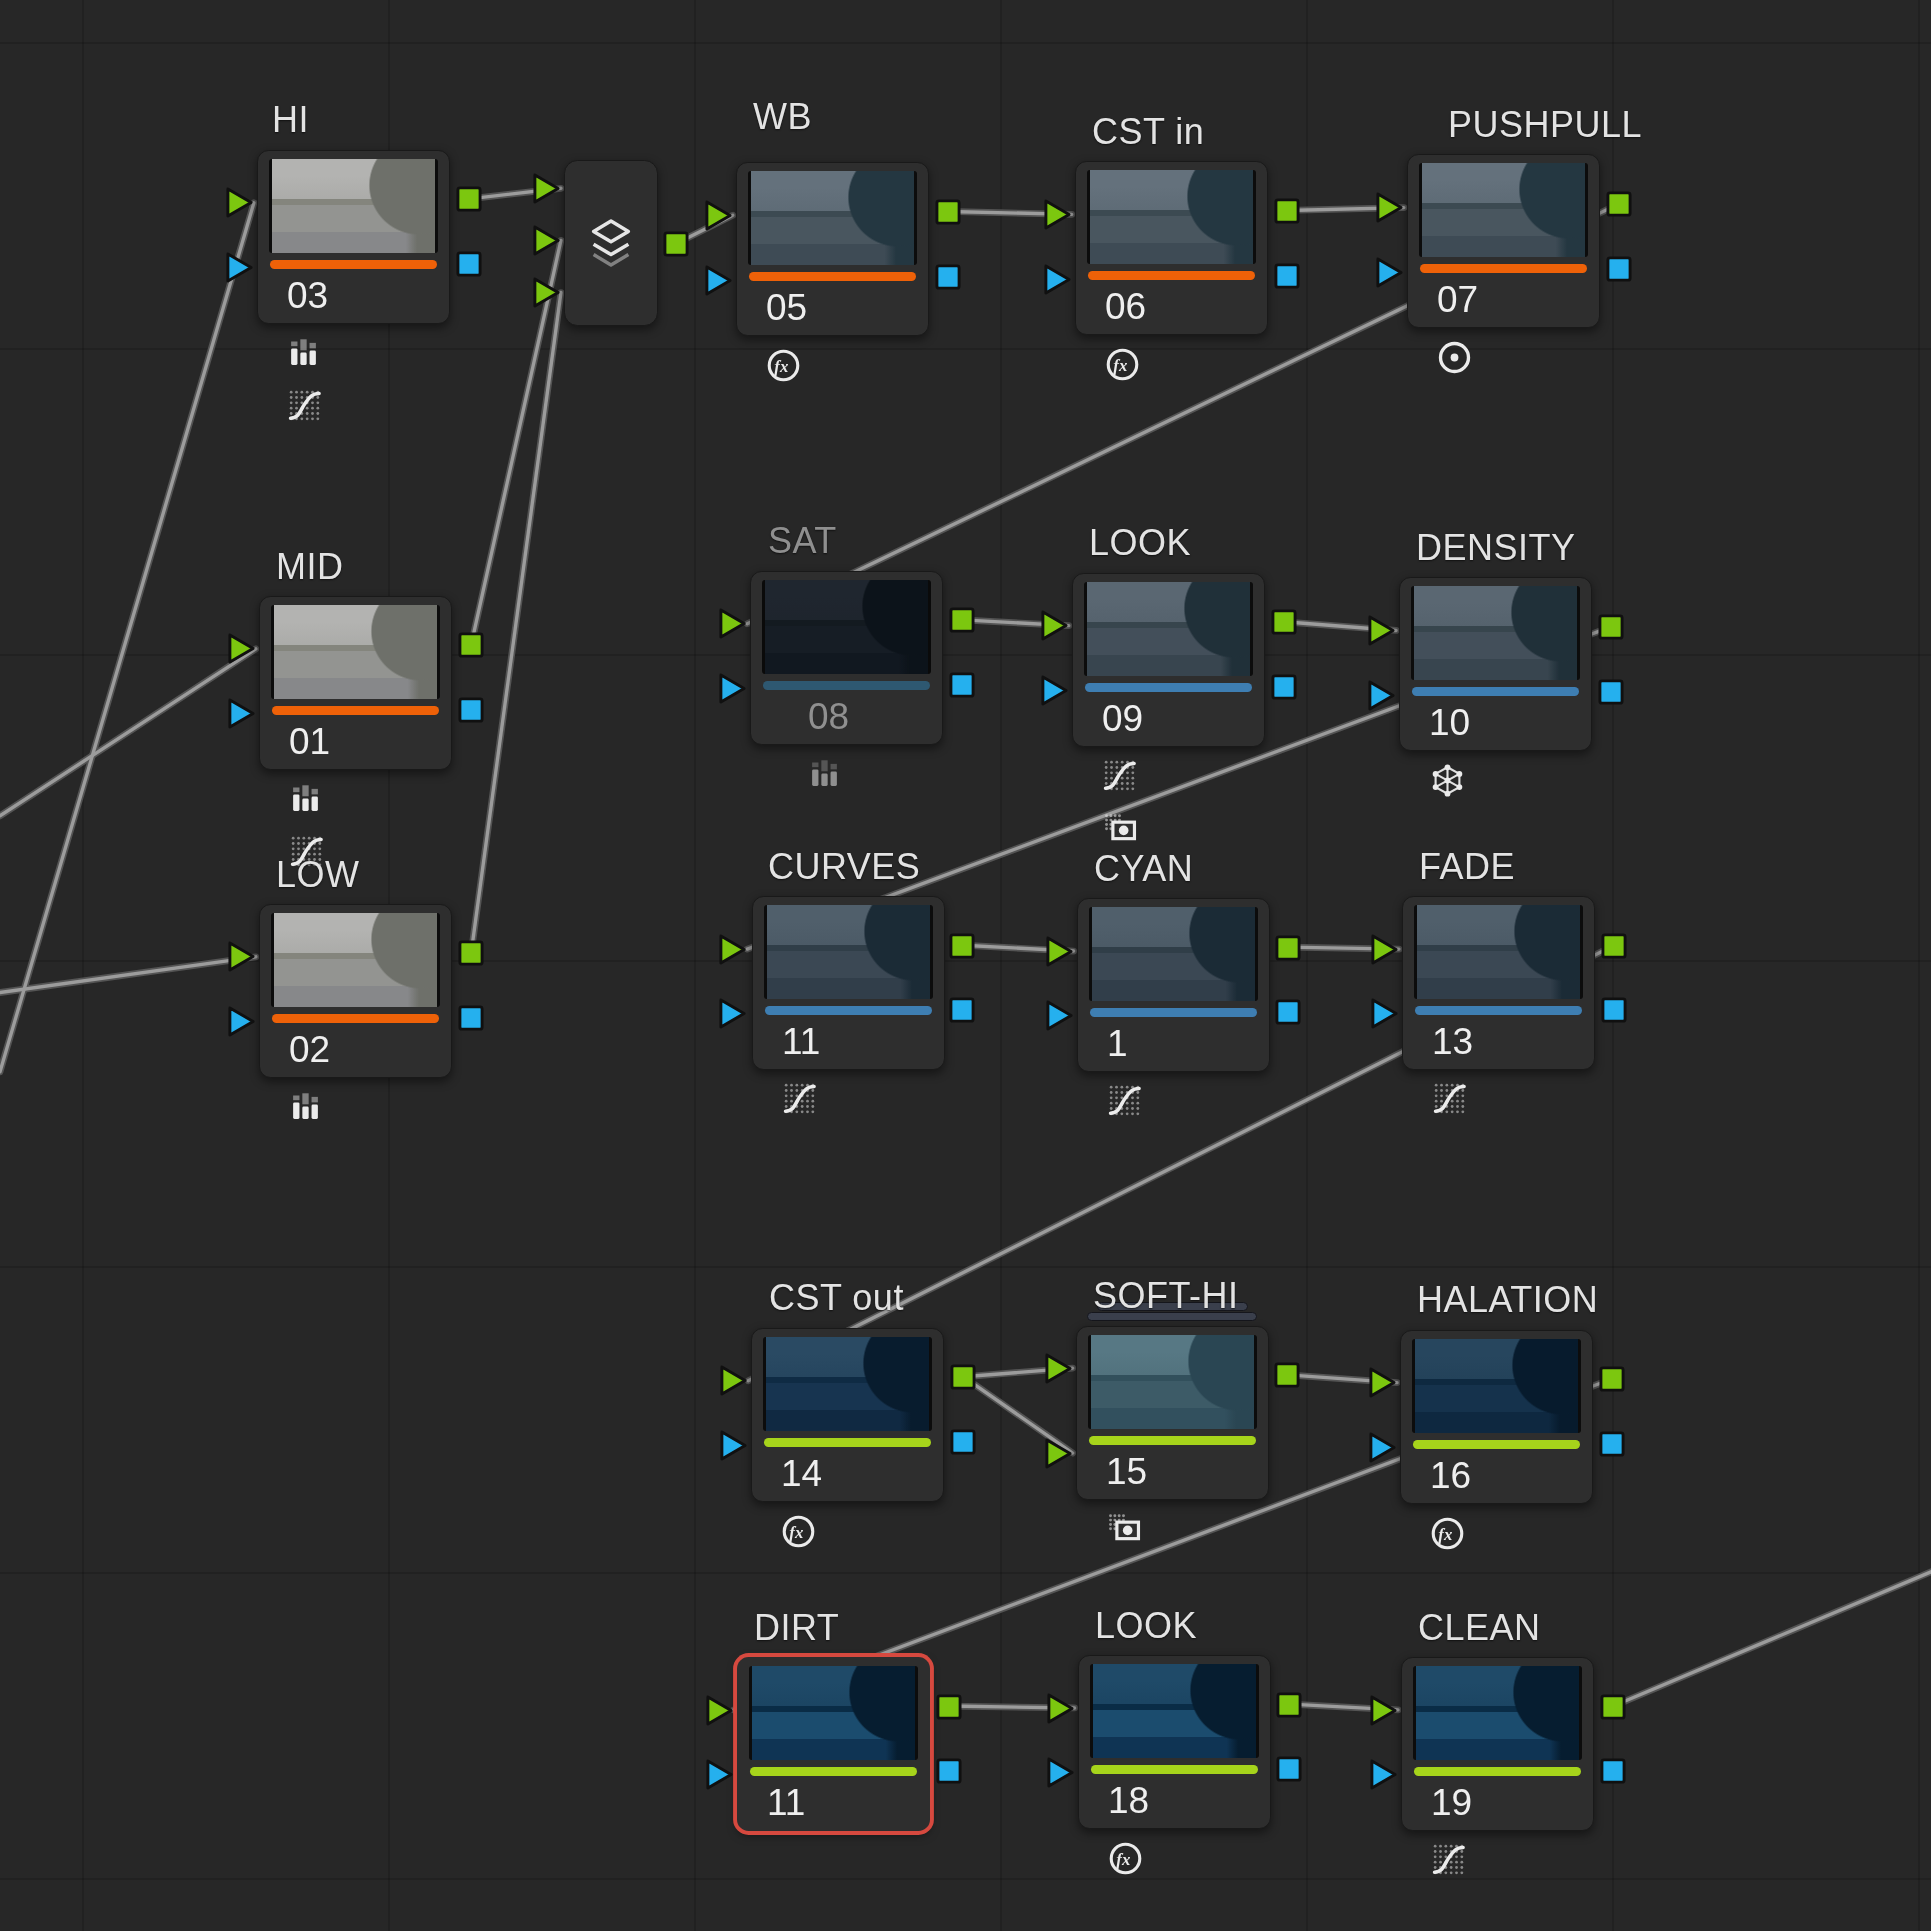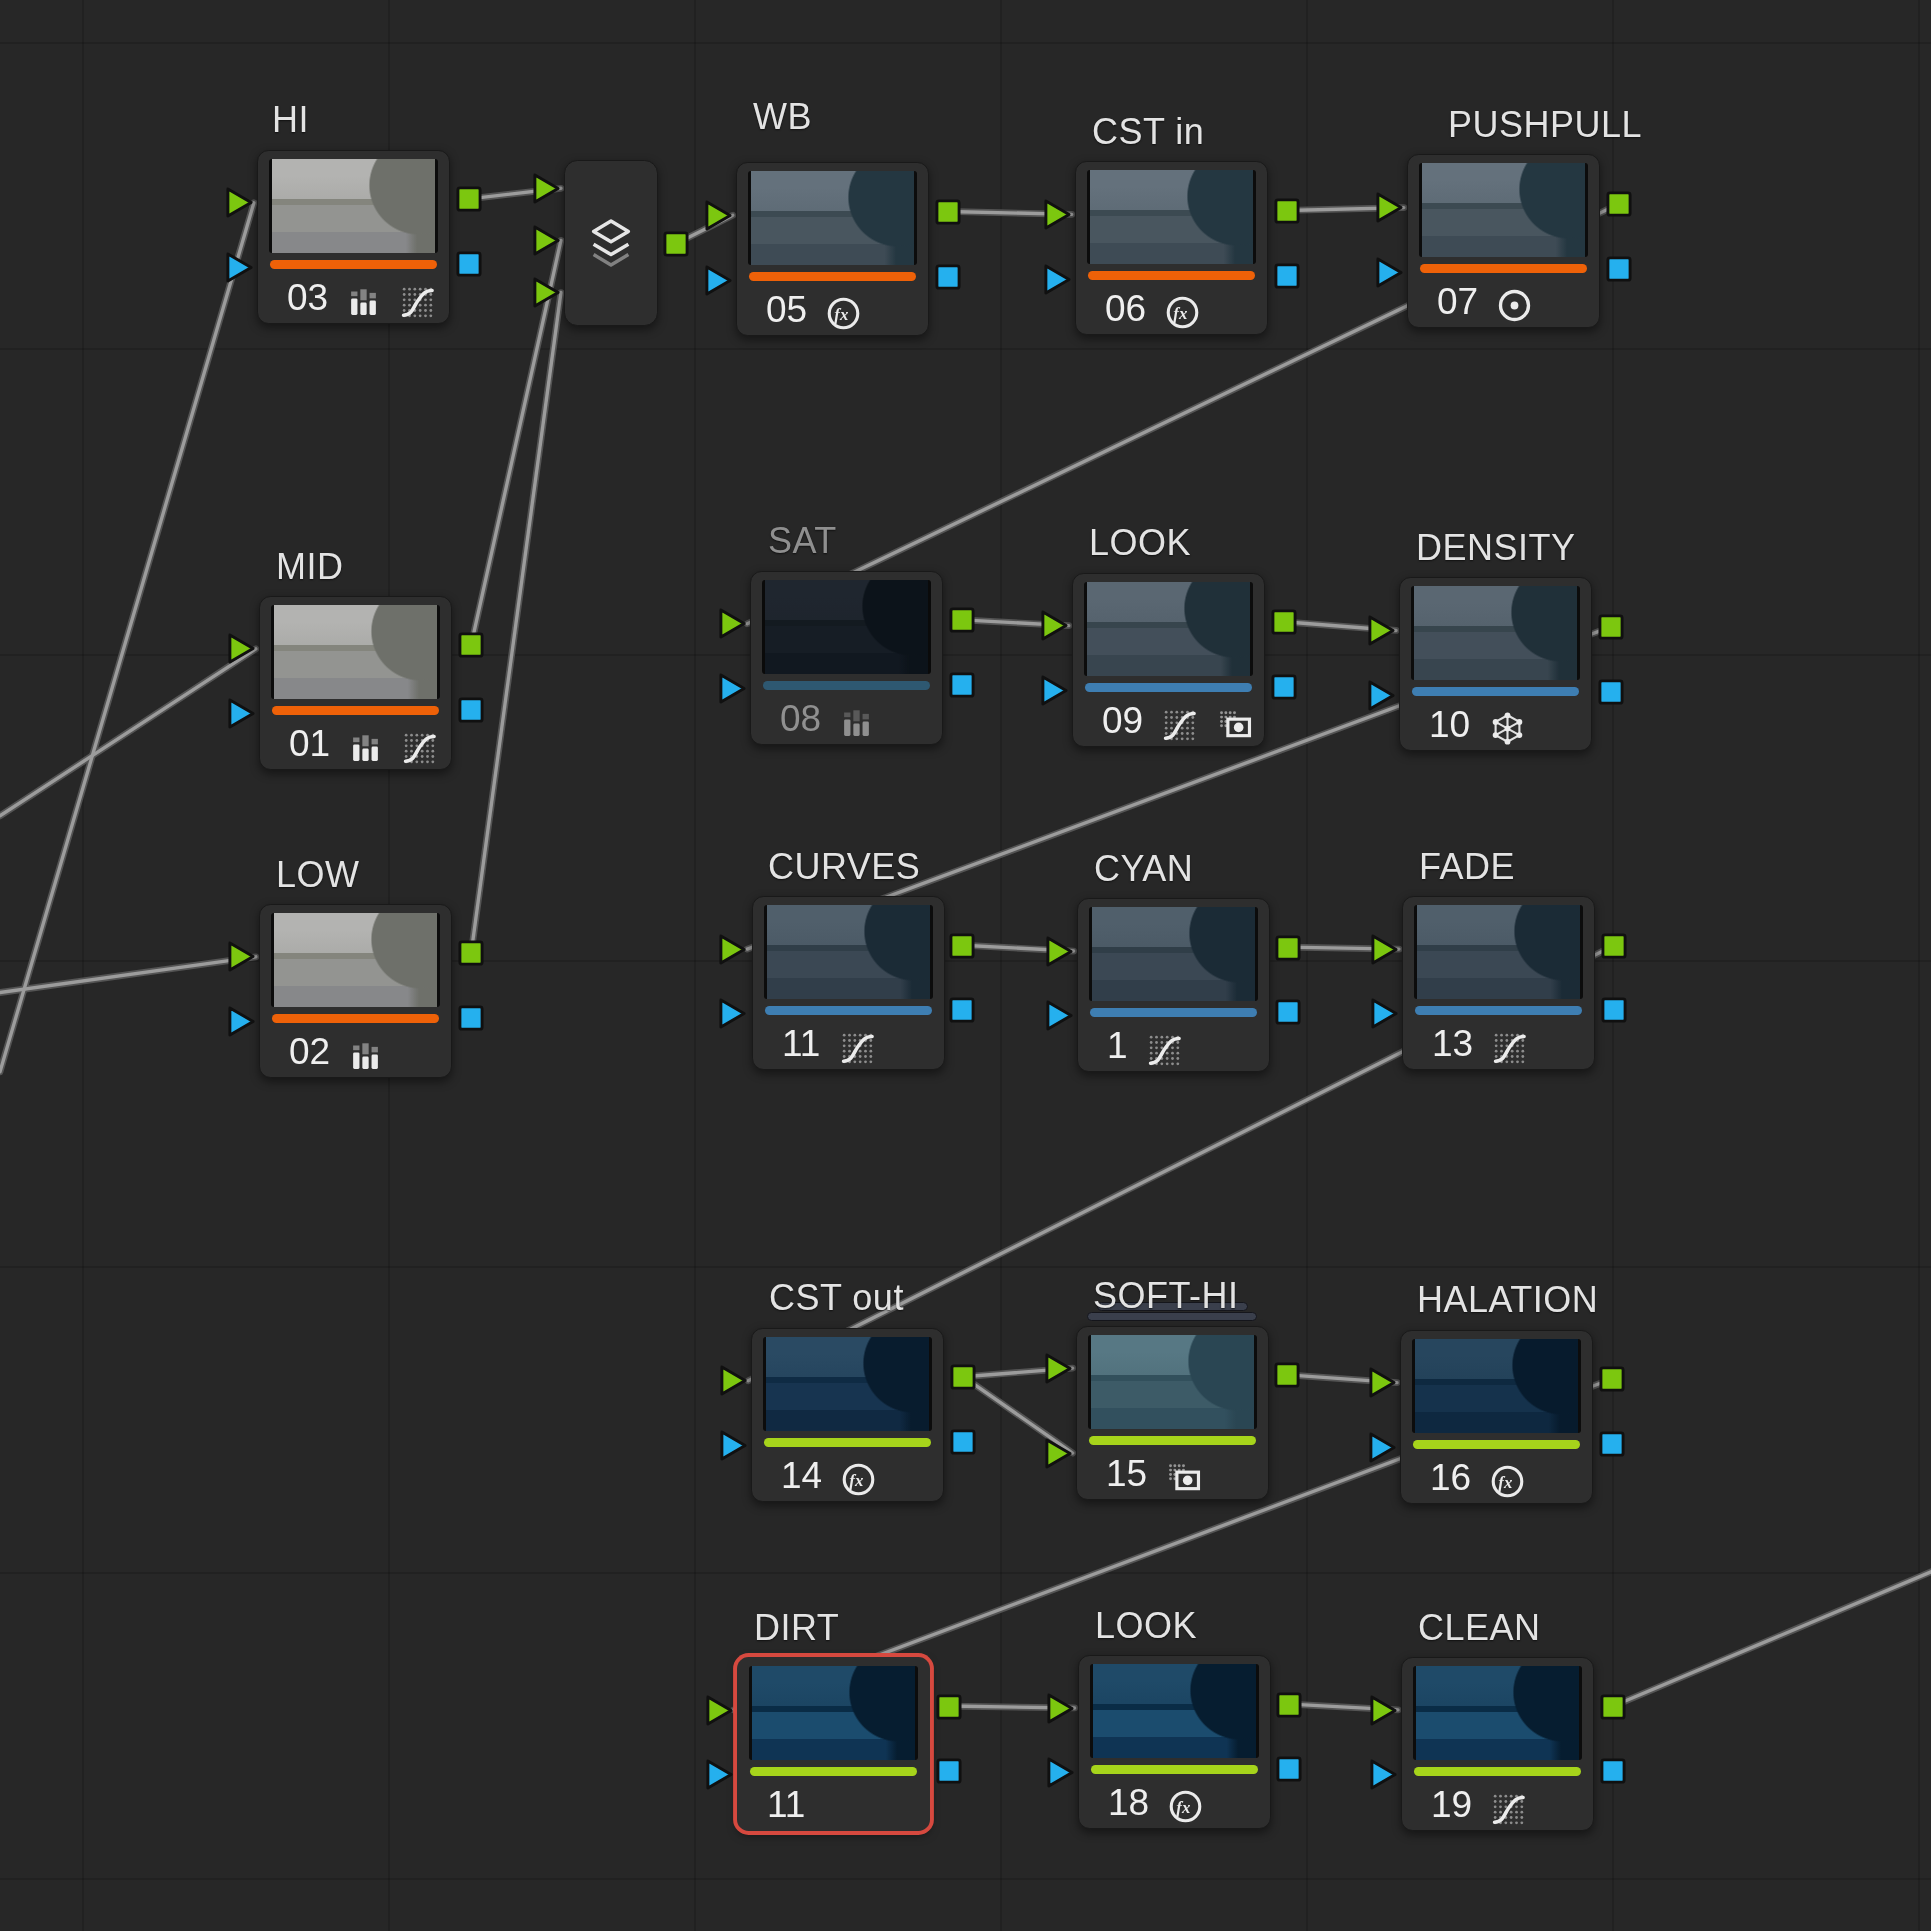--- a/index.html
+++ b/index.html
@@ -23,24 +23,24 @@
   }
   .node.selected{border-color:transparent;box-shadow:0 0 0 3.9px #d6493f,0 3.9px 9.7px rgba(0,0,0,.5);}
   .node .thumb{
     position:absolute;left:10.6px;right:10.6px;top:7.7px;height:94px;
     border-left:3.9px solid #0c0c0c;border-right:3.9px solid #0c0c0c;
     border-radius:2.9px;box-sizing:border-box;
   }
   .node .underline{position:absolute;left:11.6px;right:11.6px;top:109px;height:8.7px;border-radius:4.8px;}
   .node .numrow{
     position:absolute;left:29px;right:7.7px;top:124px;height:44px;
-    display:flex;align-items:flex-end;gap:19.3px;
-    color:#efefef;font-size:37px;
+    display:flex;align-items:flex-start;gap:19.3px;
+    color:#efefef;font-size:37px;flex-direction:column;
   }
-  .node.dim .numrow{color:#909090;}
+  .node.dim .numrow{color:#909090;margin-left:28px;}
   .nlabel{
     position:absolute;z-index:2;color:#e3e3e3;font-size:36px;letter-spacing:0.5px;
     text-shadow:0 1px 1.9px rgba(0,0,0,.6);white-space:nowrap;
   }
   .nlabel.dim{color:#8f8f8f;}
   .port{position:absolute;z-index:3;}
   .stackbar{position:absolute;background:#3a3f4c;border:1.9px solid #15161c;border-radius:4.8px;height:8.7px;box-sizing:border-box;}
   .mixer{
     position:absolute;z-index:2;background:#2e2e2e;border:1.9px solid #191919;border-radius:13.5px;
     box-shadow:0 3.9px 9.7px rgba(0,0,0,.45);display:flex;align-items:center;justify-content:center;

